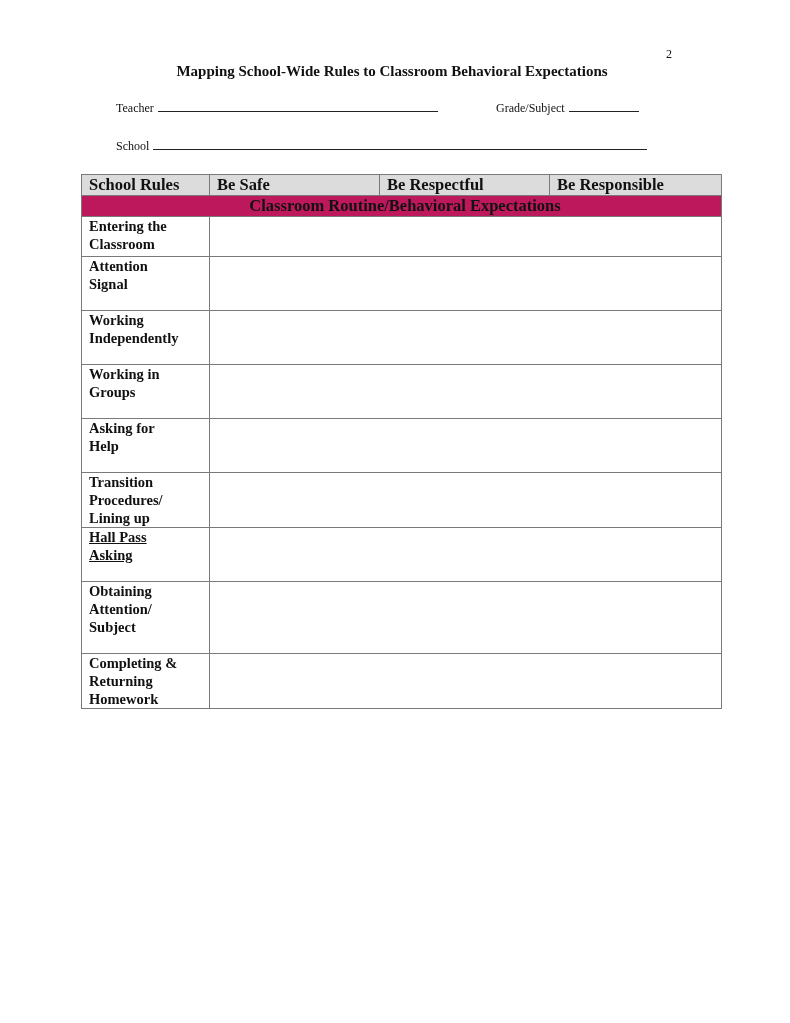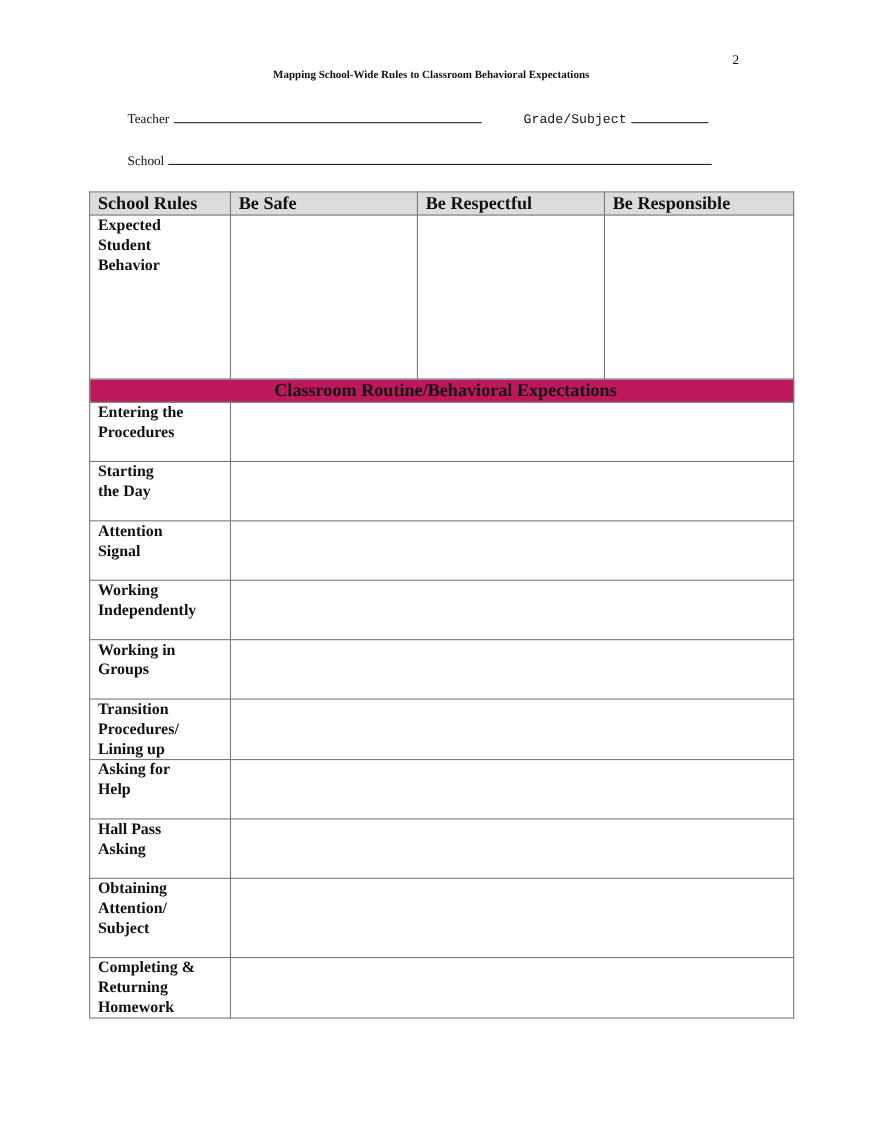--- a/index.html
+++ b/index.html
@@ -5,21 +5,21 @@
   html, body { margin: 0; padding: 0; background: #ffffff; }
   body {
     width: 790px; height: 1023px; position: relative; overflow: hidden;
     font-family: "Liberation Serif", "DejaVu Serif", serif; color: #111;
   }
   .page-num {
     position: absolute; left: 666px; top: 47px; font-size: 12px;
   }
   .title {
     position: absolute; left: 0; width: 784px; top: 63px; text-align: center;
-    font-weight: bold; font-size: 10px;
+    font-weight: bold; font-size: 15px;
   }
   .field-line {
     position: absolute; font-size: 12px; white-space: nowrap;
   }
   .field-line .blank {
     display: inline-block; border-bottom: 1px solid #222; height: 14px; vertical-align: baseline;
     margin-left: 4px;
   }
   table.form-table {
     position: absolute; left: 81px; top: 174px; width: 640px;
@@ -41,66 +41,49 @@
 </style>
 </head>
 <body>
 
 <div class="page-num">2</div>
 <div class="title">Mapping School-Wide Rules to Classroom Behavioral Expectations</div>
 
 <div class="field-line" style="left:116px; top:97px;">
   <span>Teacher</span><span class="blank" style="width:280px;"></span>
 </div>
-<div class="field-line" style="left:476px; top:97px;font-family:Liberation Mono, monospace;">
+<div class="field-line" style="left:496px; top:97px;">
   <span>Grade/Subject</span><span class="blank" style="width:70px;"></span>
 </div>
 <div class="field-line" style="left:116px; top:135px;">
   <span>School</span><span class="blank" style="width:494px;"></span>
 </div>
 
 <table class="form-table">
   <colgroup>
     <col style="width:128px">
     <col style="width:170px">
     <col style="width:170px">
     <col style="width:172px">
   </colgroup>
   <tbody>
       <tr class="hdr">
     <th>School Rules</th>
     <th>Be Safe</th>
     <th>Be Respectful</th>
     <th>Be Responsible</th>
   </tr>
-  <tr style="height:149px;">
-    <td class="rowlabel">
-      <div>Expected</div>
-      <div>Student</div>
-      <div>Behavior</div>
-    </td>
-    <td></td>
-    <td></td>
-    <td></td>
-  </tr>
   <tr class="section-hdr">
     <td colspan="4">Classroom Routine/Behavioral Expectations</td>
   </tr>
 
-  <tr style="height:54px;">
+  <tr style="height:40px;">
     <td class="rowlabel">
       <div>Entering the</div>
-      <div>Procedures</div>
-    </td>
-    <td colspan="3"></td>
-  </tr>
-  <tr style="height:54px;">
-    <td class="rowlabel">
-      <div>Starting</div>
-      <div>the Day</div>
+      <div>Classroom</div>
     </td>
     <td colspan="3"></td>
   </tr>
   <tr style="height:54px;">
     <td class="rowlabel">
       <div>Attention</div>
       <div>Signal</div>
     </td>
     <td colspan="3"></td>
   </tr>
@@ -113,34 +96,34 @@
   </tr>
   <tr style="height:54px;">
     <td class="rowlabel">
       <div>Working in</div>
       <div>Groups</div>
     </td>
     <td colspan="3"></td>
   </tr>
   <tr style="height:54px;">
     <td class="rowlabel">
+      <div>Asking for</div>
+      <div>Help</div>
+    </td>
+    <td colspan="3"></td>
+  </tr>
+  <tr style="height:54px;">
+    <td class="rowlabel">
       <div>Transition</div>
       <div>Procedures/</div>
       <div>Lining up</div>
     </td>
     <td colspan="3"></td>
   </tr>
-  <tr style="height:54px;">
-    <td class="rowlabel">
-      <div>Asking for</div>
-      <div>Help</div>
-    </td>
-    <td colspan="3"></td>
-  </tr>
-  <tr style="height:54px;">
+  <tr style="height:54px;text-decoration:underline;">
     <td class="rowlabel">
       <div>Hall Pass</div>
       <div>Asking</div>
     </td>
     <td colspan="3"></td>
   </tr>
   <tr style="height:72px;">
     <td class="rowlabel">
       <div>Obtaining</div>
       <div>Attention/</div>

